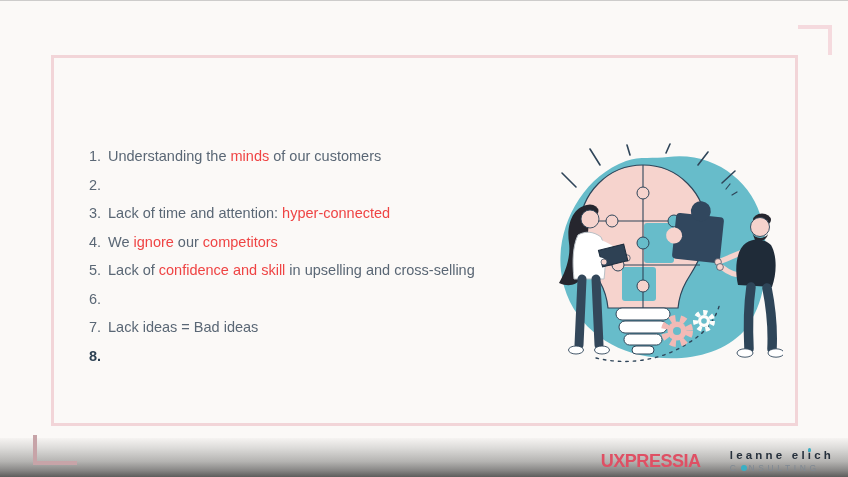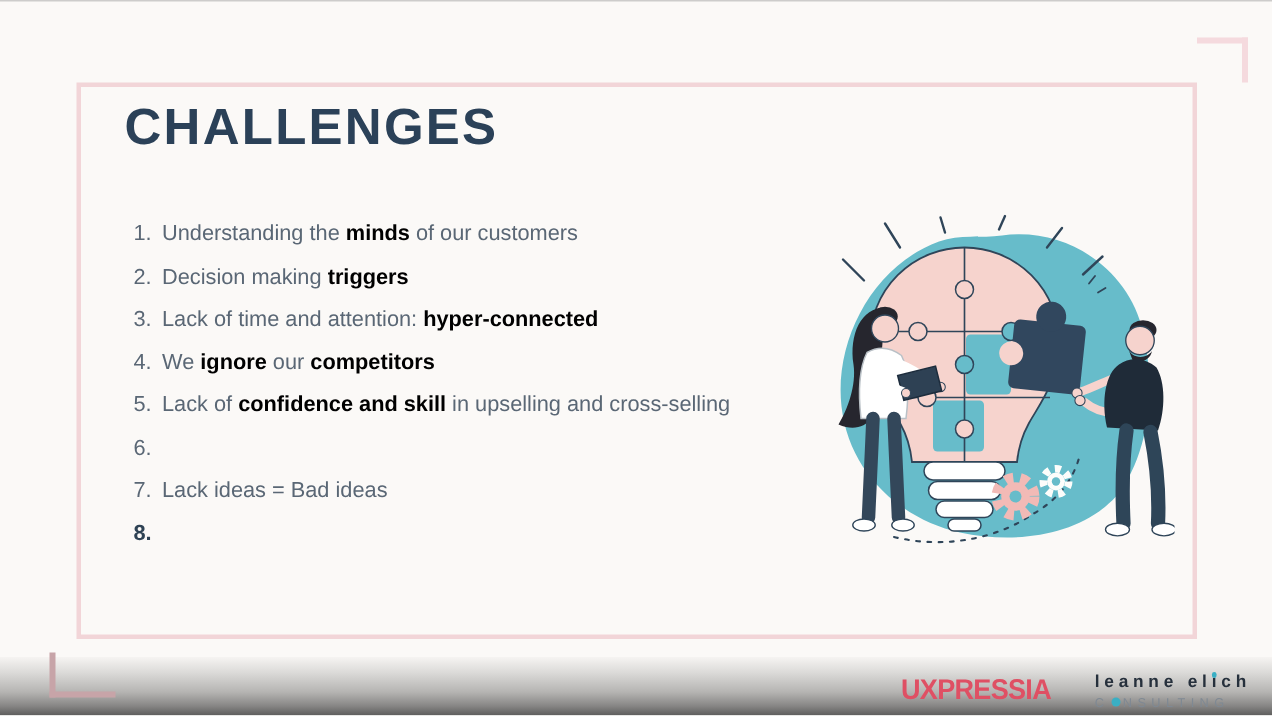--- a/index.html
+++ b/index.html
@@ -30,21 +30,21 @@
     position:absolute; left:83px; top:66px; margin:0;
     font-size:34px; font-weight:700; letter-spacing:1.5px; color:#2b4158;
   }
   .challenge-list{
     position:absolute; left:89px; top:142px; width:480px;
     margin:0; padding:0; list-style:none;
     font-size:14.5px; color:#5a6775;
   }
   .challenge-list li{display:flex; align-items:center; height:28.5px;}
   .challenge-list .num{flex:none; width:19px; color:#5a6775;}
-  .challenge-list b{font-weight:700; color:#000000;}
+  .challenge-list b{font-weight:400; color:#ef4444;}
   .challenge-list li.all-bold .num{font-weight:700; color:#2e4254;}
   .illustration{position:absolute; left:548px; top:143px; width:235px; height:235px;}
   .logos{
     position:absolute; right:14px; top:11px;
     display:flex; align-items:center; gap:26px;
   }
   .ux-logo{
     font-size:19px; font-weight:700; color:#df5064;
     letter-spacing:-0.5px; transform:scaleX(.95);
   }
@@ -77,30 +77,28 @@
             <span>NSULTING</span>
           </div>
       </div>
     </div>
   </div>
 
   <div class="frame"></div>
   <div class="corner-tr"></div>
   <div class="corner-bl"></div>
 
-  <h1 class="title">CHALLENGES</h1>
 
   <ol class="challenge-list" id="challenge-list">
       <li>
         <span class="num">1.</span>
         <span><span>Understanding the </span><b>minds</b><span> of our customers</span></span>
       </li>
       <li>
         <span class="num">2.</span>
-        <span><span>Decision making </span><b>triggers</b></span>
       </li>
       <li>
         <span class="num">3.</span>
         <span><span>Lack of time and attention: </span><b>hyper-connected</b></span>
       </li>
       <li>
         <span class="num">4.</span>
         <span><span>We </span><b>ignore</b><span> our </span><b>competitors</b></span>
       </li>
       <li>

